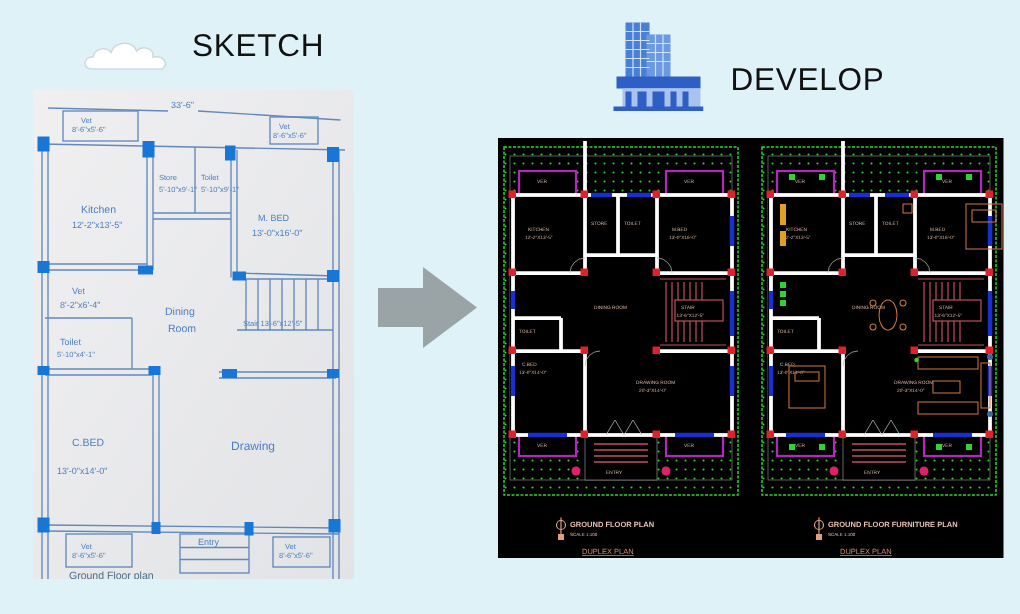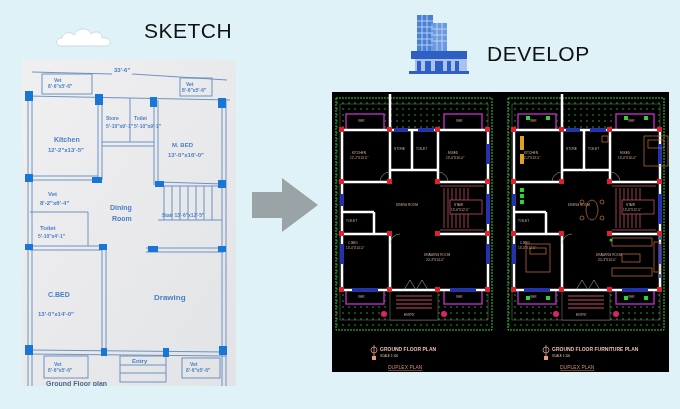--- a/index.html
+++ b/index.html
@@ -1,23 +1,23 @@
 <!DOCTYPE html>
 <html><head>
 <meta charset="utf-8">
 <style>
   html, body { margin:0; padding:0; }
   body { width:680px; height:409px; background:#dff2f8; position:relative; overflow:hidden; font-family:"Liberation Sans", sans-serif; }
   .heading { position:absolute; font-size:21px; color:#111; letter-spacing:0.5px; }
-  .sketch-title { left:144px; top:19px; }
+  .sketch-title { left:128px; top:19px; }
   .develop-title { left:487px; top:42px;text-align:center; }
   .cloud { position:absolute; left:55px; top:24px; width:60px; height:26px; }
   .building { position:absolute; left:407px; top:13px; width:62px; height:62px; }
   .arrow { position:absolute; left:252px; top:178px; width:66px; height:54px; }
-  .sketch-photo { position:absolute; left:22px; top:60px; width:214px; height:326px; background:#e9eaec; overflow:hidden;font-weight:bold; }
+  .sketch-photo { position:absolute; left:22px; top:60px; width:214px; height:326px; background:#e9eaec; overflow:hidden; }
   .cad-frame { position:absolute; left:332px; top:92px; width:337px; height:280px; background:#000; overflow:hidden; }
   svg text { font-family:"Liberation Sans", sans-serif; }
 </style>
 </head>
 <body>
 
 <div class="cloud">
   <svg width="60" height="26" viewBox="0 0 60 26">
     <path d="M6 22 C0 22 0 14 7 14 C8 8 16 7 19 11 C22 3 34 3 36 10 C40 6 48 8 47 14 C54 13 58 18 53 22 Z" fill="#fff" stroke="#cfd9dd" stroke-width="1"></path>
   </svg>

